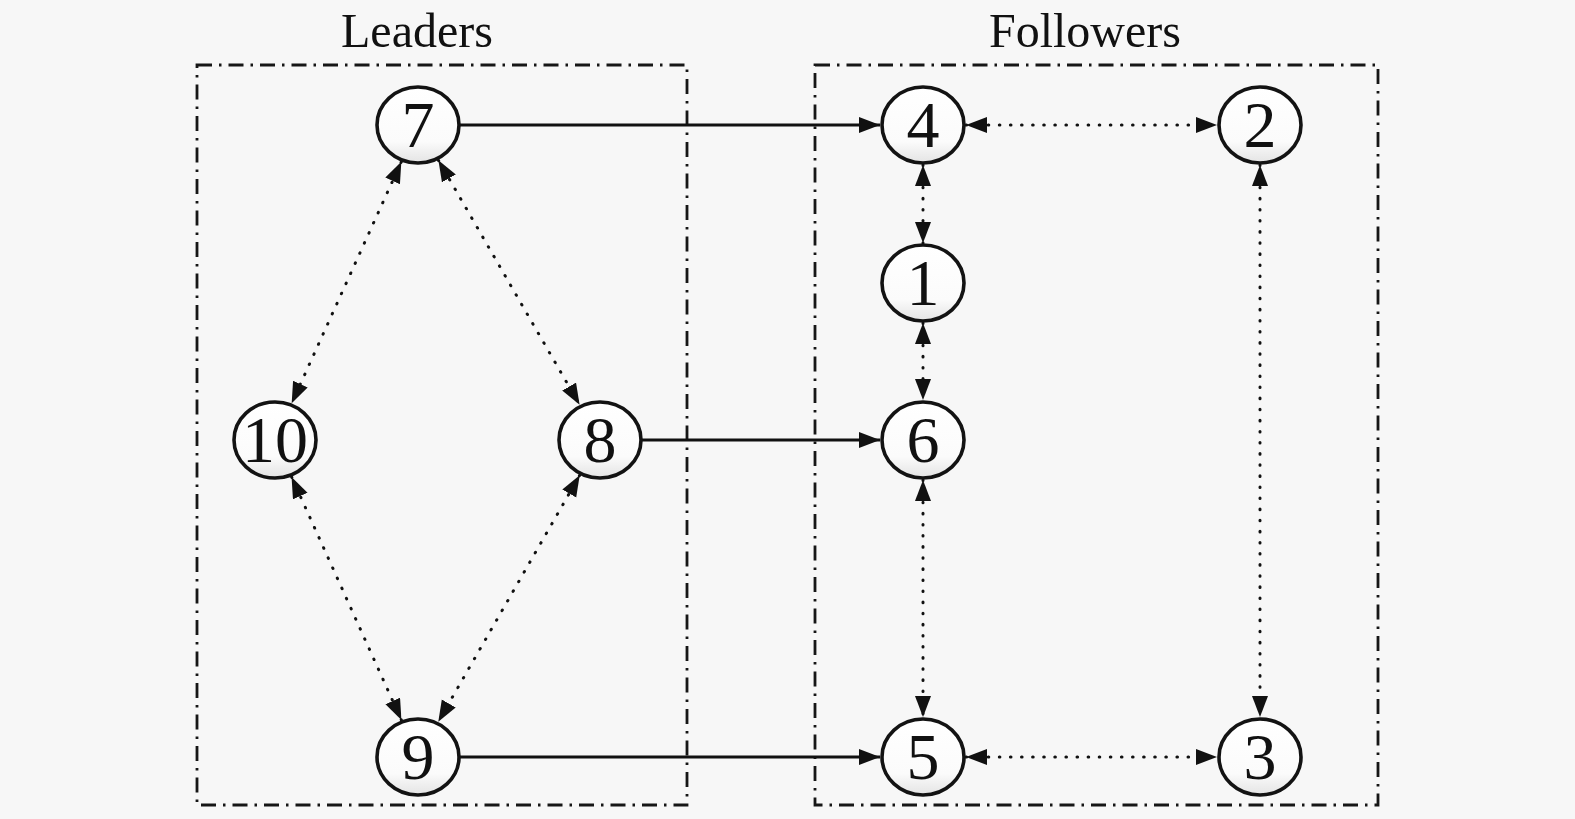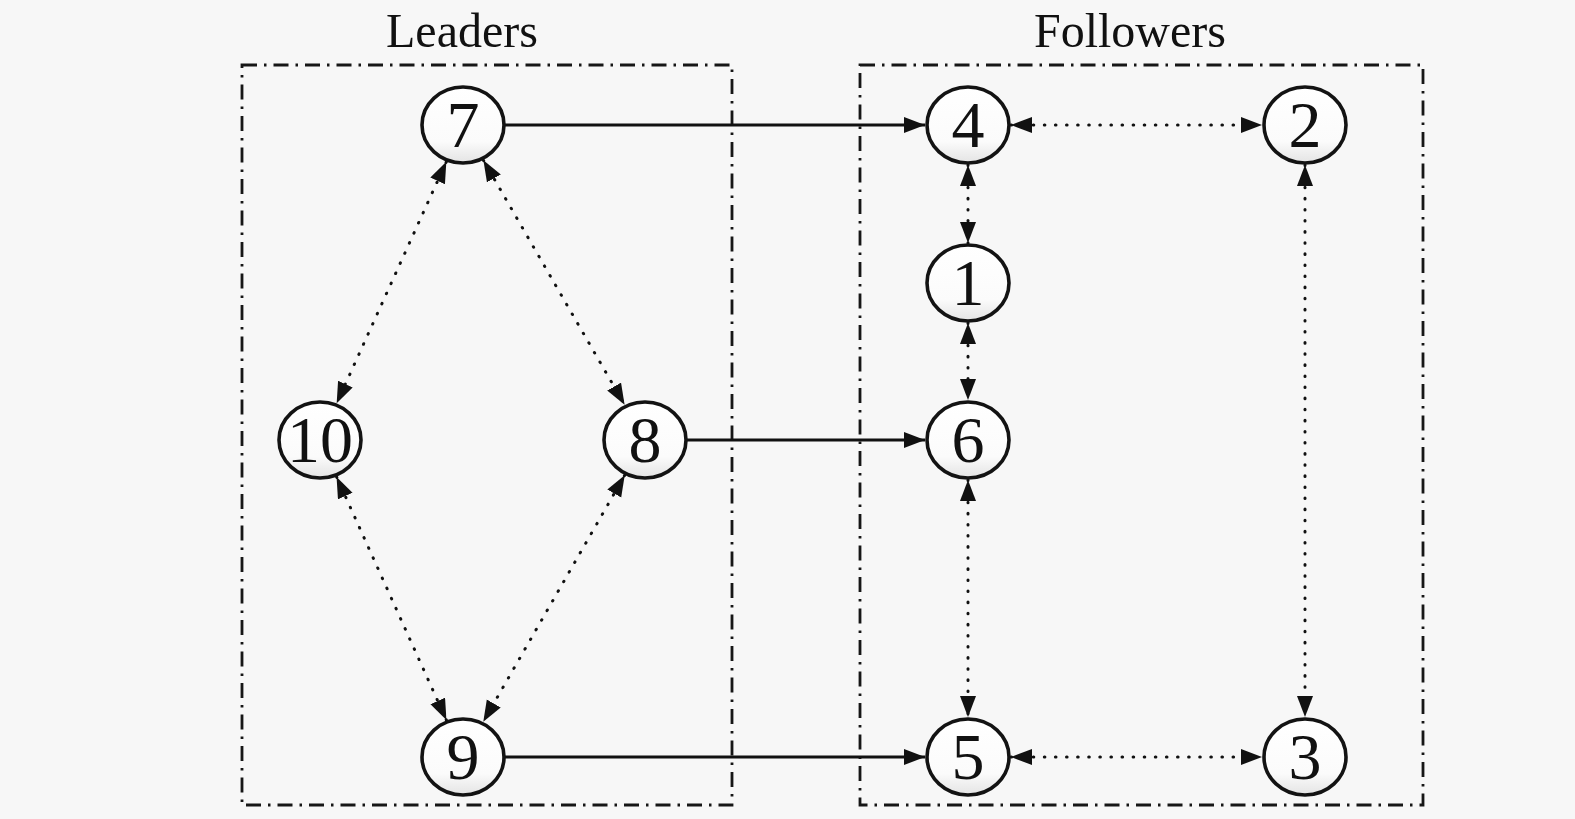--- a/index.html
+++ b/index.html
@@ -2,21 +2,21 @@
 <html><head>
 <meta charset="utf-8">
 <style>
   html,body{margin:0;padding:0;}
   body{
     width:1575px;height:819px;
     background:#f7f7f7;
     font-family:"Liberation Serif", serif;
     overflow:hidden;
   }
-  #stage{position:relative;width:1423px;height:819px;margin-left:45px;}
+  #stage{position:relative;width:1423px;height:819px;}
   svg{display:block;}
   .box{
     fill:none;
     stroke:#161616;
     stroke-width:2.8;
     stroke-dasharray:15 7 2.5 7;
   }
   .group-label{
     font-family:"Liberation Serif", serif;
     font-size:48px;

